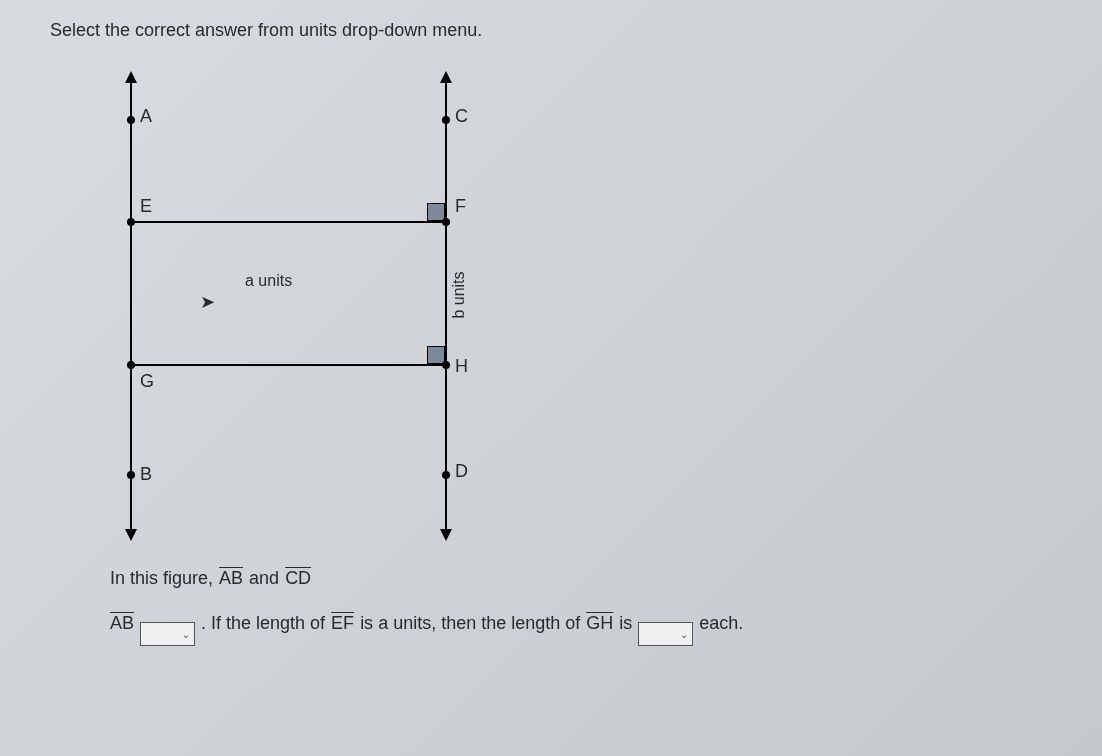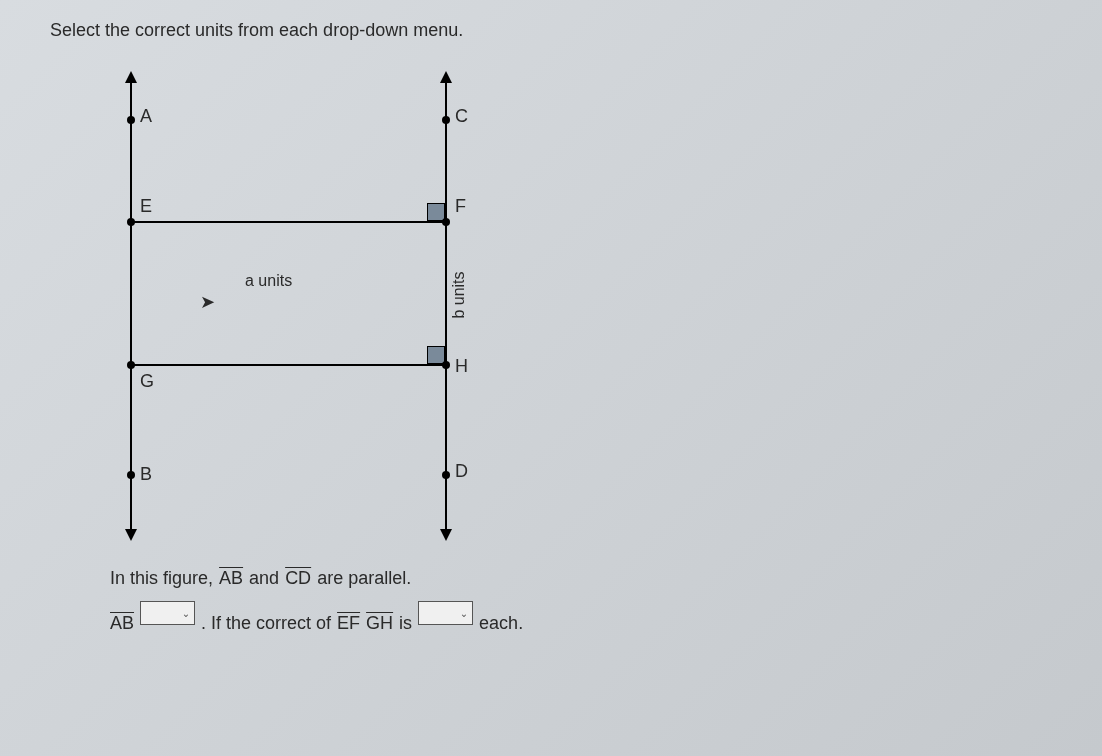--- a/index.html
+++ b/index.html
@@ -102,21 +102,21 @@
       margin-left: 60px;
       margin-top: 10px;
       font-size: 18px;
       line-height: 2.5;
     }
     .overline {
       text-decoration: overline;
     }
     .answer-line {
       display: flex;
-      align-items: flex-start;
+      align-items: flex-end;
       flex-wrap: wrap;
       gap: 6px;
     }
     .dropdown {
       display: inline-flex;
       align-items: center;
       justify-content: flex-end;
       border: 1px solid #555;
       background: #f0f0f0;
       height: 24px;
@@ -125,21 +125,21 @@
     }
     .dropdown-small { width: 55px; }
     .dropdown-chevron {
       font-size: 10px;
       color: #555;
     }
   </style>
 </head>
 <body>
 
-<div class="instruction">Select the correct units from each drop-down menu.</div>
+<div class="instruction">Select the correct answer from units drop-down menu.</div>
 
 <div class="figure-container">
 
   <div class="arrow-up" style="left:35px; top:-5px;"></div>
   <div class="vertical-line line-ab"></div>
   <div class="arrow-down" style="left:35px; top:453px;"></div>
 
   <div class="arrow-up" style="left:350px; top:-5px;"></div>
   <div class="vertical-line line-cd"></div>
   <div class="arrow-down" style="left:350px; top:453px;"></div>
@@ -180,30 +180,30 @@
 
   <div class="cursor-icon" style="left:110px; top:215px;">➤</div>
 </div>
 
 <div class="text-below">
   <div class="answer-line">
     <span>In this figure, </span>
     <span class="overline">AB</span>
     <span> and </span>
     <span class="overline">CD</span>
-    <span> are parallel.</span>
   </div>
 
   <div class="answer-line">
     <span class="overline">AB</span>
     <span class="dropdown dropdown-small">
       <span class="dropdown-chevron">⌄</span>
     </span>
-    <span>. If the correct of </span>
+    <span>. If the length of </span>
     <span class="overline">EF</span>
+    <span> is a units, then the length of </span>
     <span class="overline">GH</span>
     <span> is</span>
     <span class="dropdown dropdown-small">
       <span class="dropdown-chevron">⌄</span>
     </span>
     <span>each.</span>
   </div>
 </div>
 
 </body></html>

